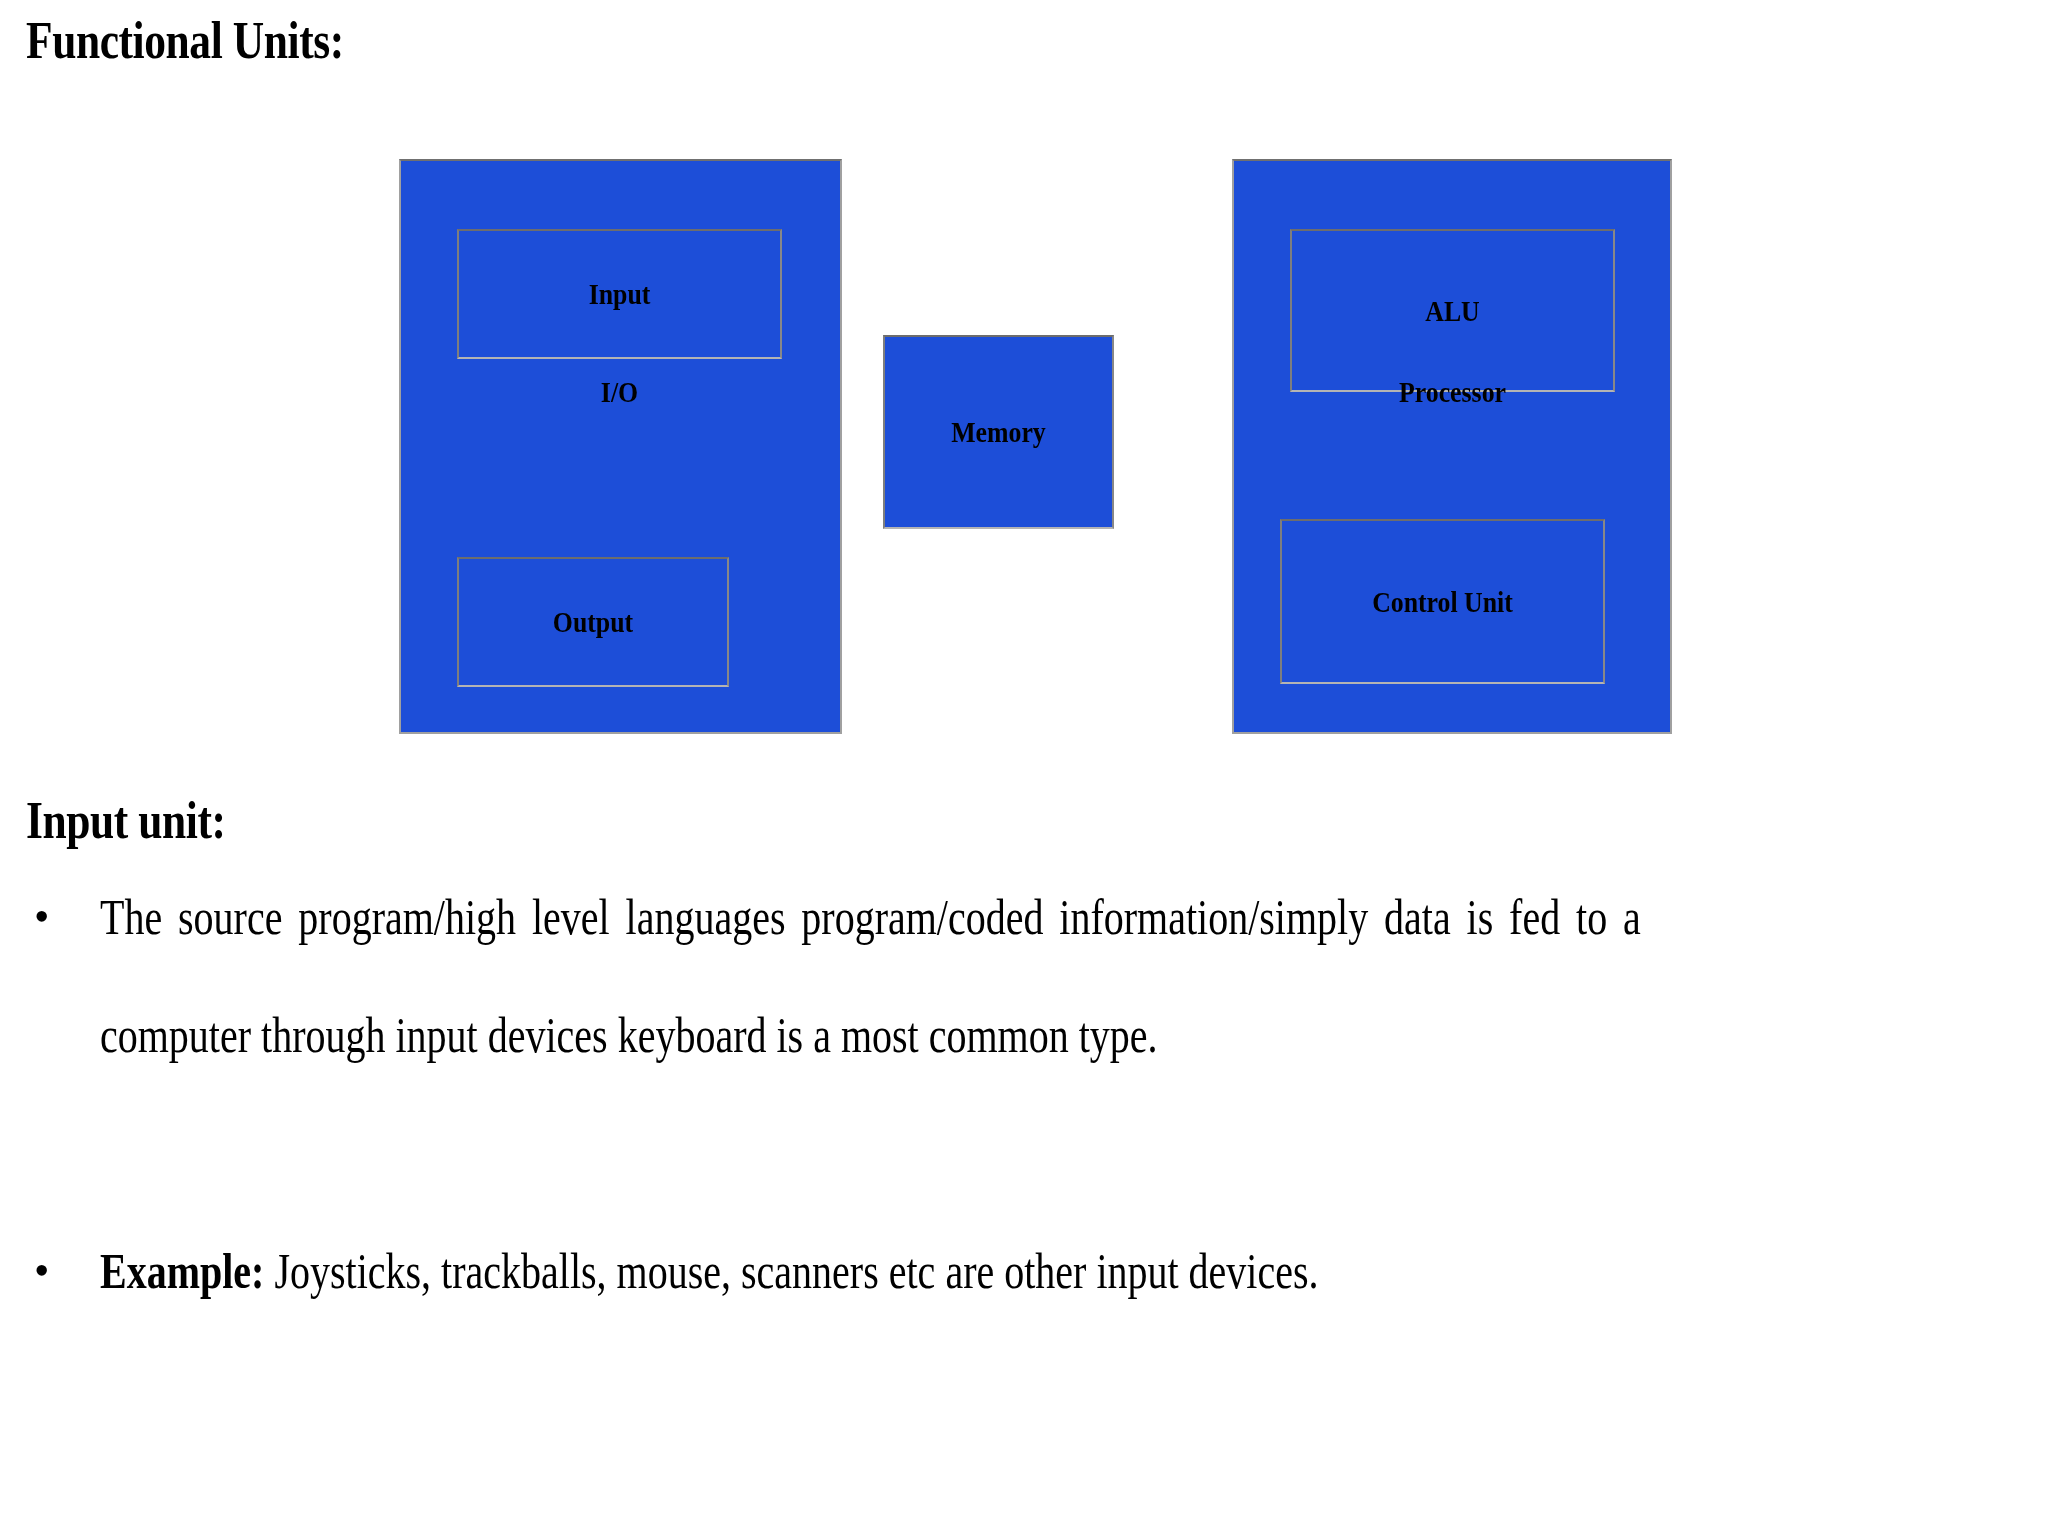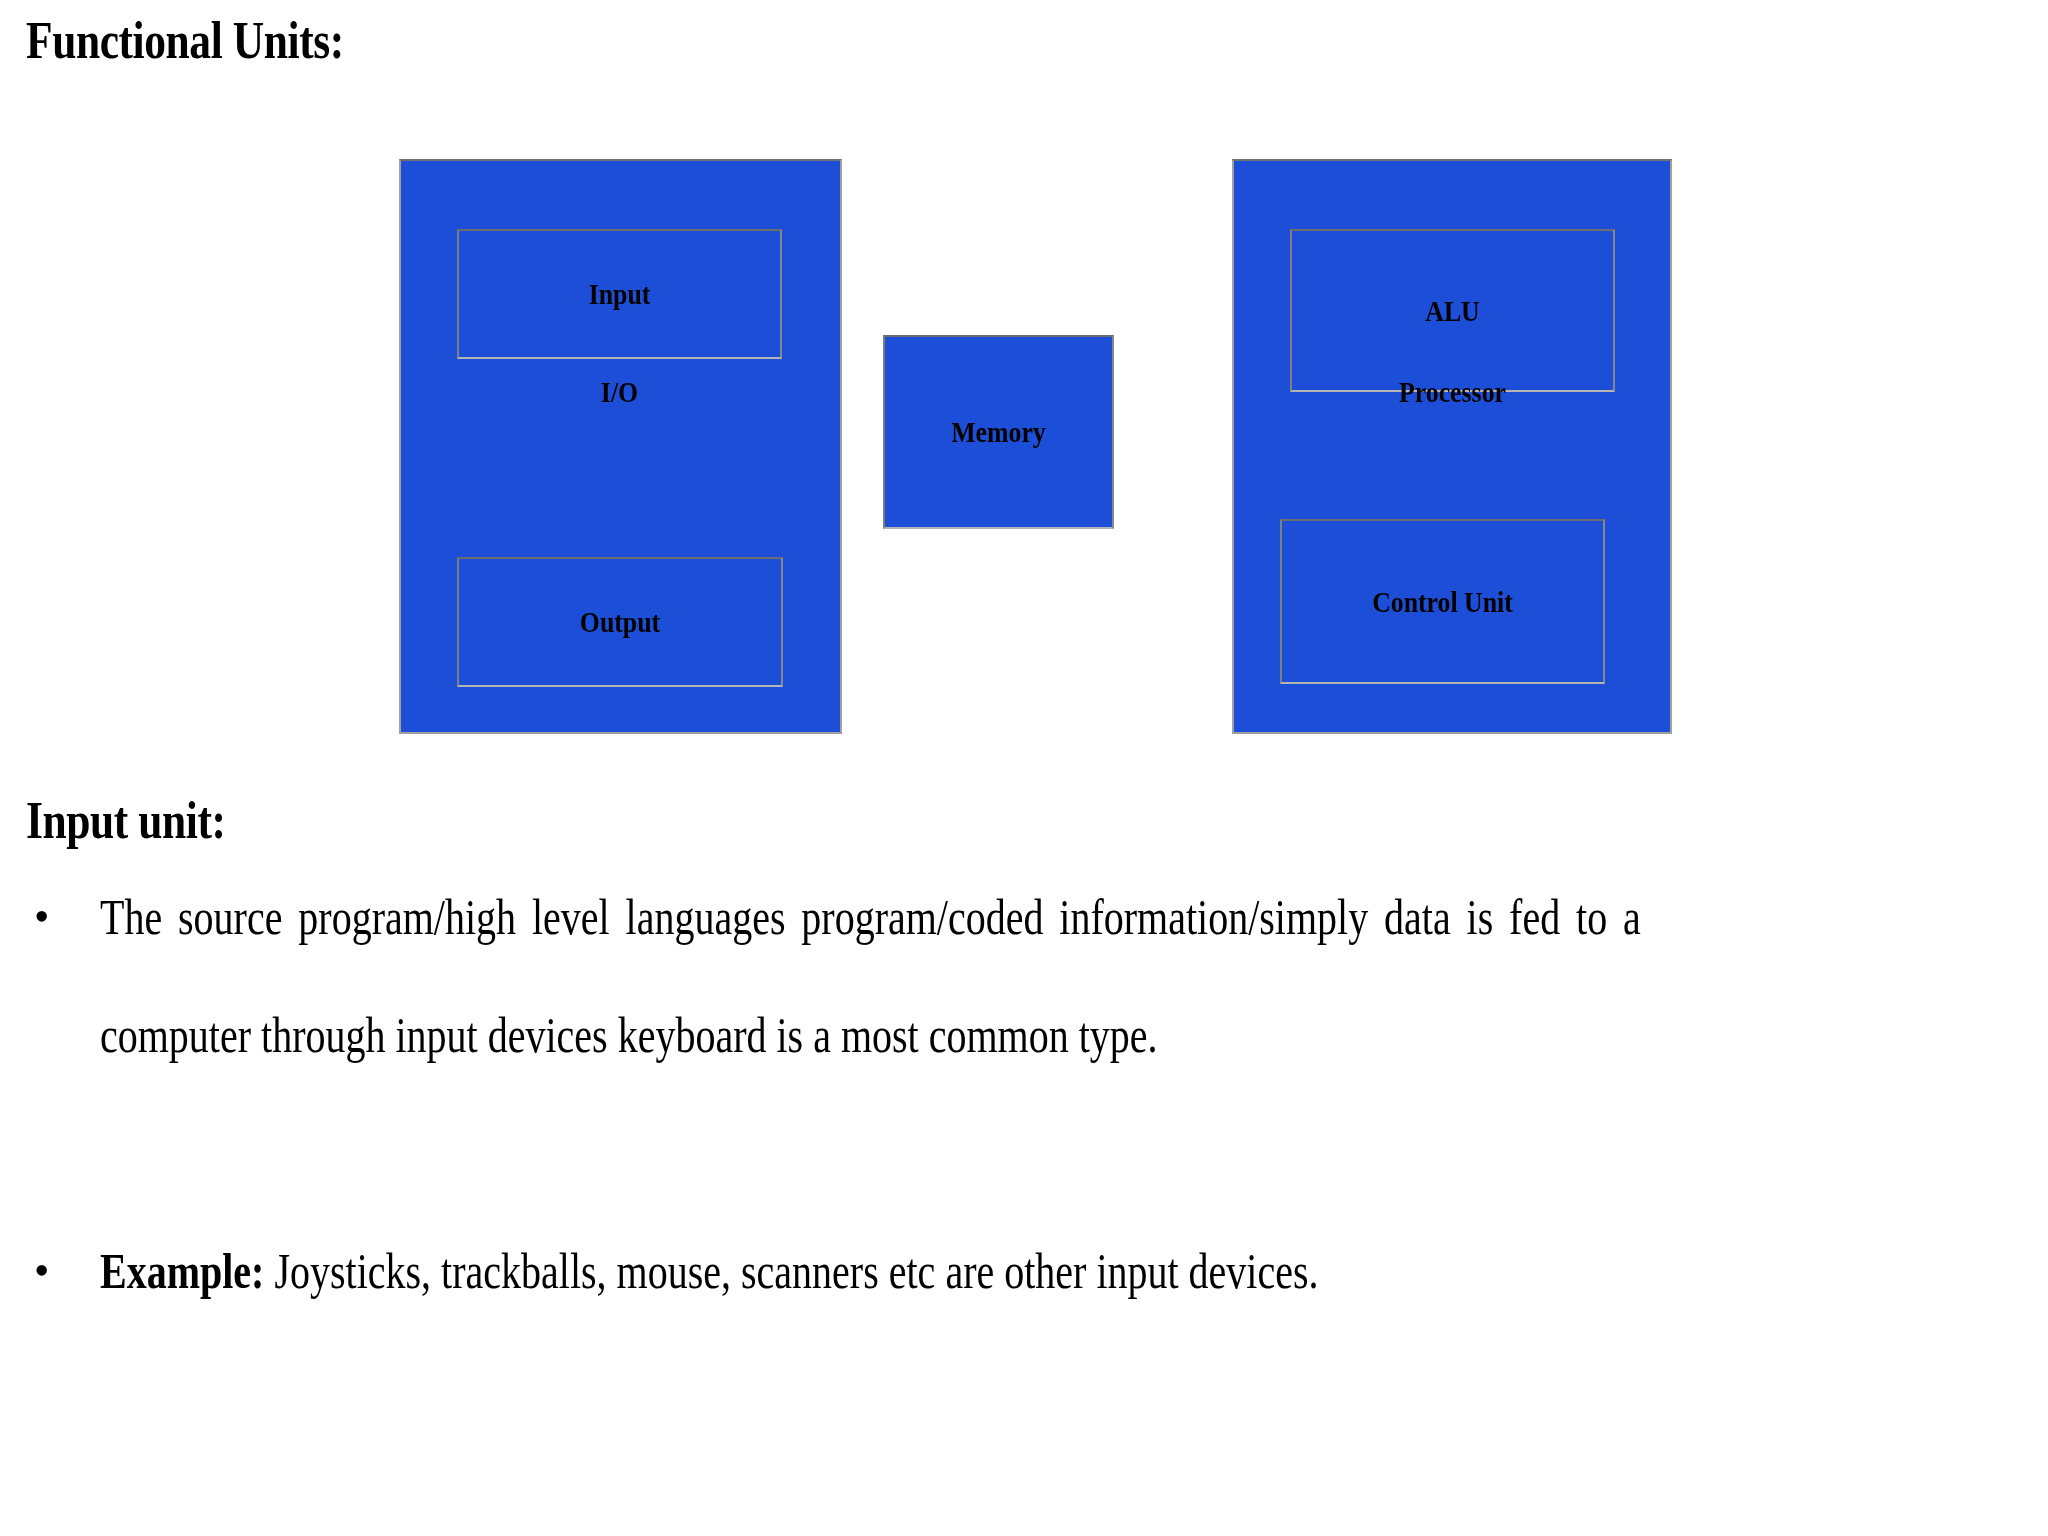--- a/index.html
+++ b/index.html
@@ -82,21 +82,21 @@
     font-weight: bold;
     font-size: 30px;
     transform: scaleX(0.86);
     white-space: nowrap;
     line-height: 1;
   }
 
   
   #io-container  { left: 399px;  top: 159px; width: 443px;  height: 575px; }
   #input-box     { left: 457px;  top: 229px; width: 325px;  height: 130px; }
-  #output-box    { left: 457px;  top: 557px; width: 326px;  height: 130px; }
+  #output-box    { left: 457px;  top: 557px; width: 272px;  height: 130px; }
   #io-group-label{ left: 457px;  top: 377px; width: 325px; }
 
   
   #memory-box    { left: 883px;  top: 335px; width: 231px;  height: 194px; }
 
   
   #processor-container { left: 1232px; top: 159px; width: 440px; height: 575px; }
   #alu-box       { left: 1290px; top: 229px; width: 325px;  height: 163px; }
   #control-box   { left: 1280px; top: 519px; width: 325px;  height: 165px; }
   #processor-group-label { left: 1290px; top: 377px; width: 325px; }

